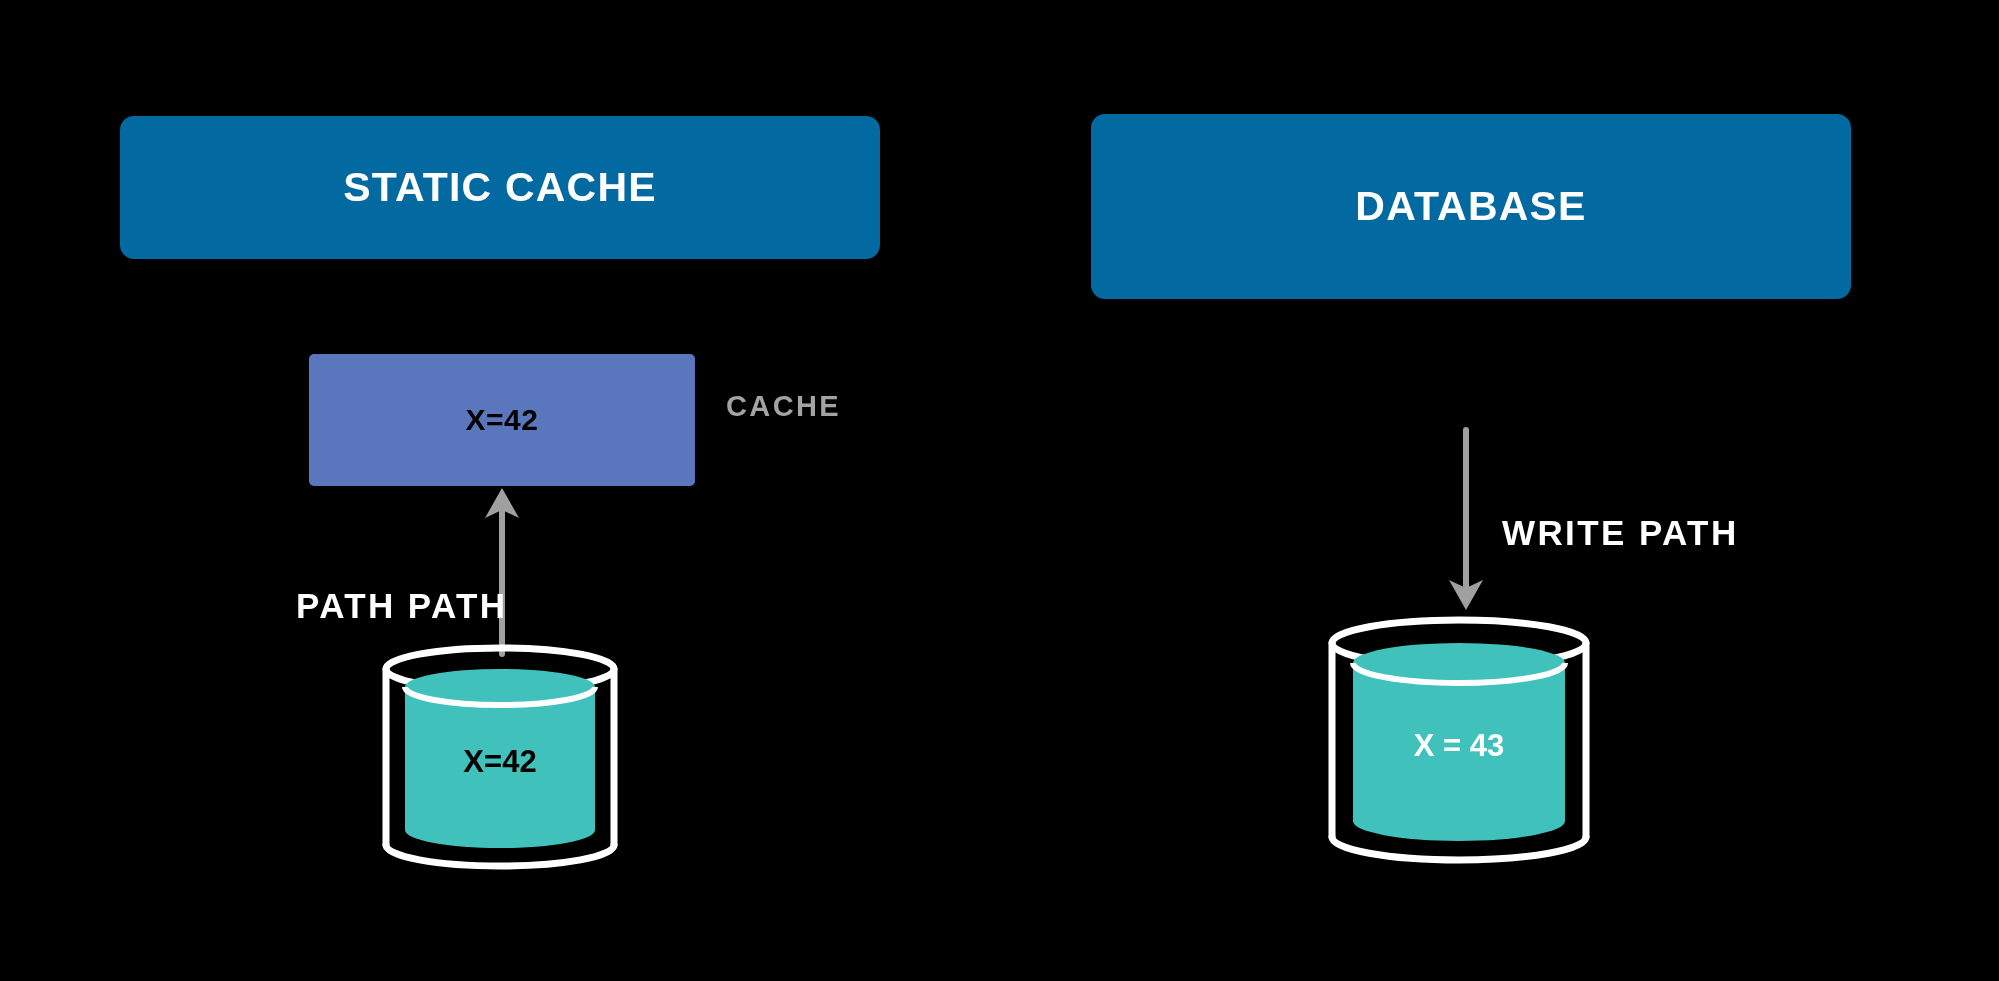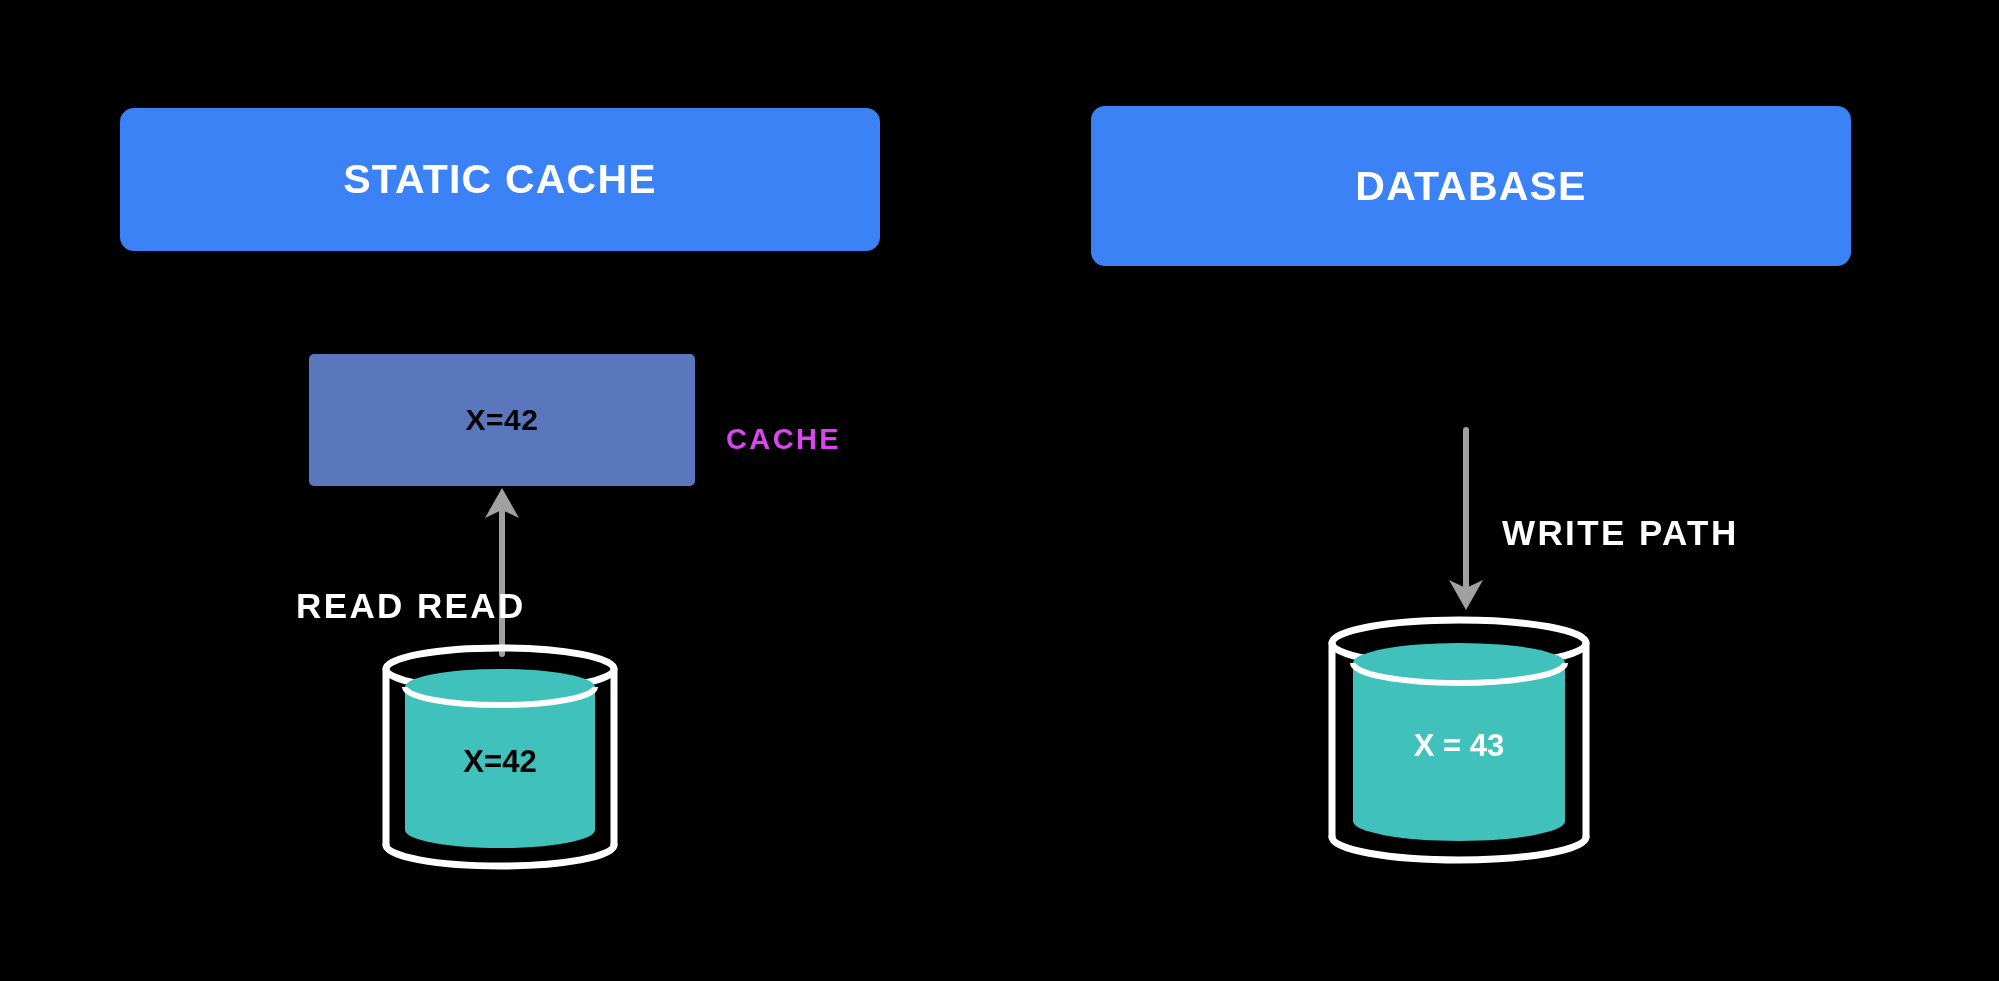--- a/index.html
+++ b/index.html
@@ -16,36 +16,37 @@
     position: relative;
     width: 1999px;
     height: 981px;
     background: #000000;
     overflow: hidden;
   }
 
   
   .panel-header {
     position: absolute;
-    background: #3b82f6;
+    background: #0369a1;
     border-radius: 14px;
     display: flex;
     align-items: center;
     justify-content: center;
+    margin-top: 8px;
   }
   .panel-header-title {
     color: #ffffff;
     font-weight: 700;
     font-size: 41px;
     letter-spacing: 1.2px;
     text-align: center;
     white-space: nowrap;
   }
   #panel-header-left  { left: 120px;  top: 108px; width: 760px; height: 143px; }
-  #panel-header-right { left: 1091px; top: 106px; width: 760px; height: 160px; }
+  #panel-header-right { left: 1091px; top: 106px; width: 760px; height: 185px; }
 
   
   #cache-box {
     position: absolute;
     left: 309px;
     top: 354px;
     width: 386px;
     height: 132px;
     background: #5a76bd;
     border-radius: 5px;
@@ -57,22 +58,22 @@
     color: #000000;
     font-weight: 700;
     font-size: 30px;
     letter-spacing: 0.5px;
   }
 
   
   #cache-label {
     position: absolute;
     left: 726px;
-    top: 423px;
-    color: #d946ef;
+    top: 390px;
+    color: #a3a3a3;
     font-weight: 700;
     font-size: 29px;
     letter-spacing: 2.4px;
     white-space: nowrap;
   }
 
   
   .path-label {
     position: absolute;
     color: #ffffff;
@@ -128,21 +129,21 @@
     <span id="cache-box-value">X=42</span>
   </div>
 
   <div id="cache-label">CACHE</div>
 
   <svg id="read-arrow" class="arrow-svg" width="64" height="172" viewBox="0 0 64 172">
     <line x1="32" y1="170" x2="32" y2="18" stroke="#a0a0a0" stroke-width="6" stroke-linecap="round"></line>
     <path d="M32 4 L49 34 L32 26 L15 34 Z" fill="#a0a0a0"></path>
   </svg>
 
-  <div id="read-path-label" class="path-label">READ READ</div>
+  <div id="read-path-label" class="path-label">PATH PATH</div>
 
   <svg id="write-arrow" class="arrow-svg" width="64" height="186" viewBox="0 0 64 186">
     <line x1="32" y1="2" x2="32" y2="166" stroke="#a0a0a0" stroke-width="6" stroke-linecap="round"></line>
     <path d="M32 182 L49 152 L32 160 L15 152 Z" fill="#a0a0a0"></path>
   </svg>
 
   <div id="write-path-label" class="path-label">WRITE PATH</div>
 
   <svg id="db-left" class="cylinder-svg" width="240" height="230" viewBox="0 0 240 230">
 

